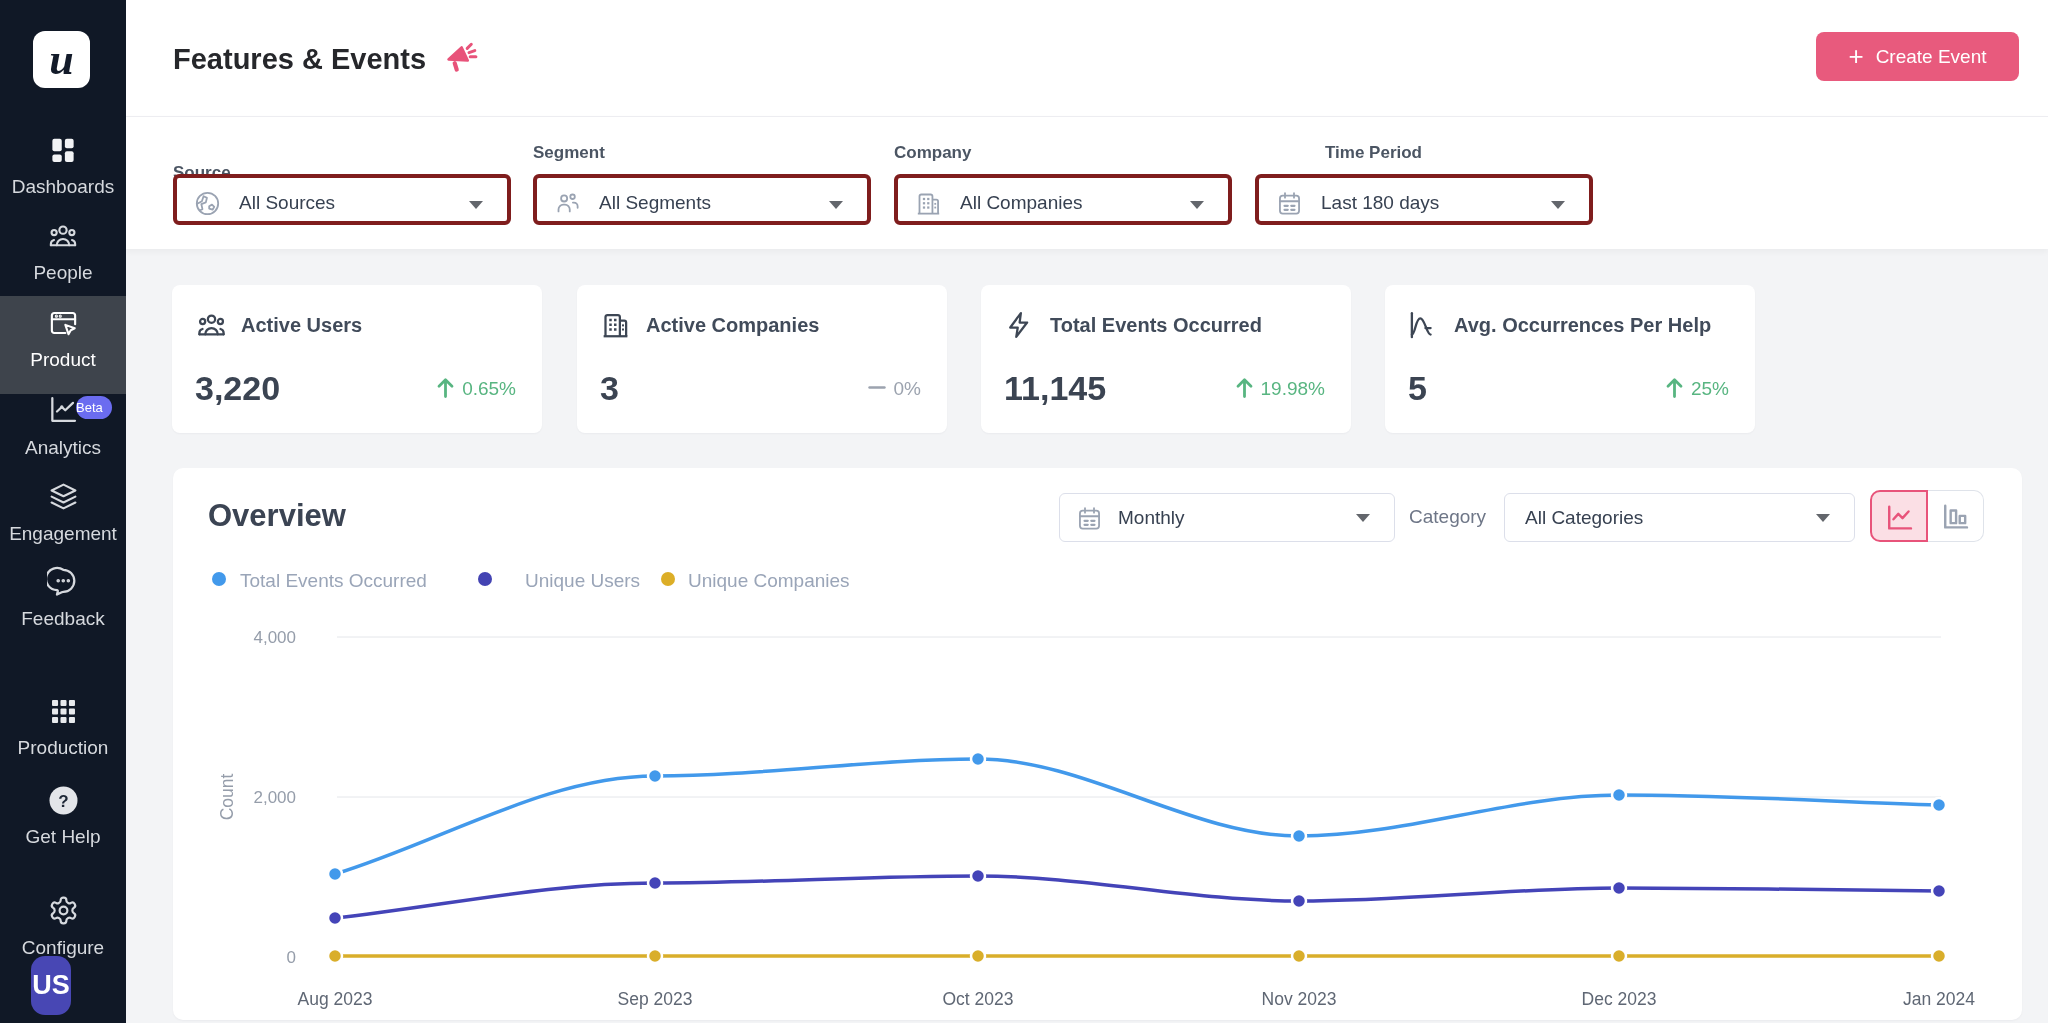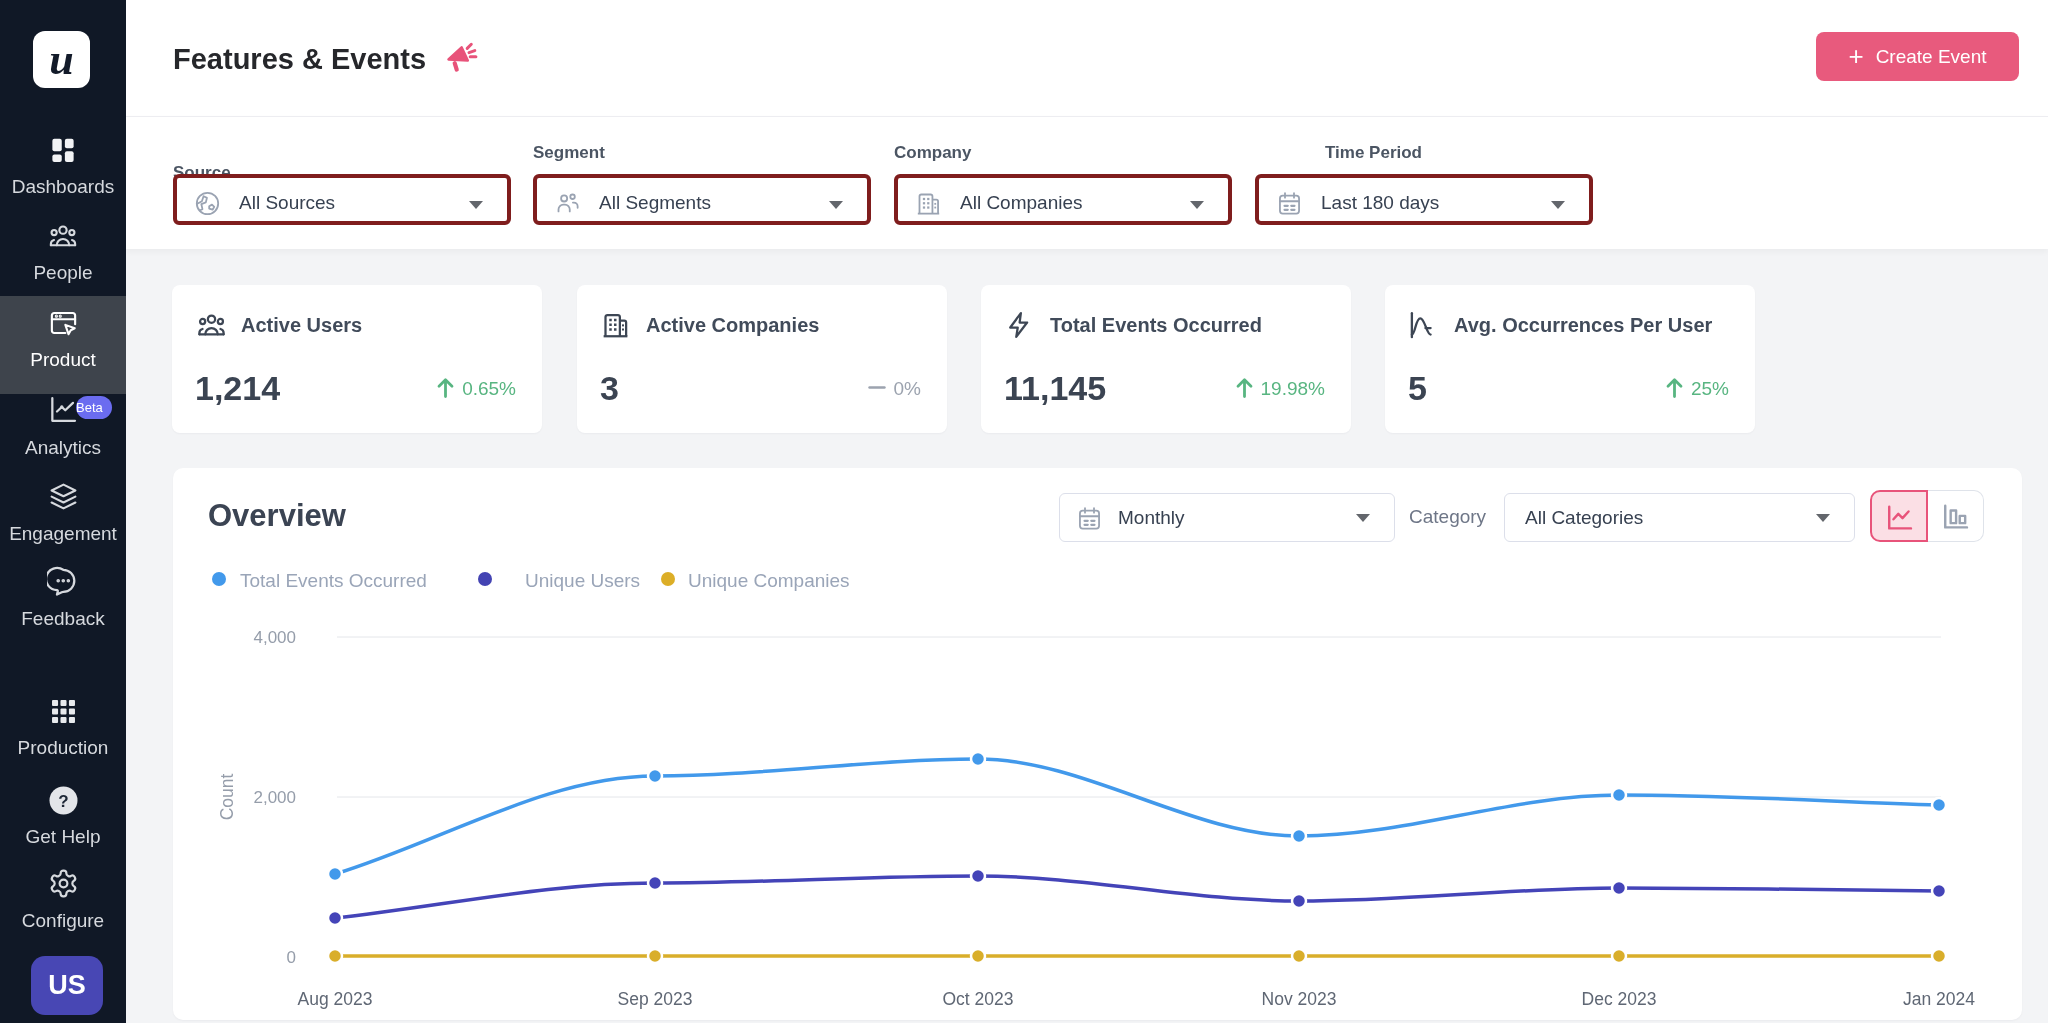--- a/index.html
+++ b/index.html
@@ -8,21 +8,21 @@
 .abs { position:absolute; }
 
 
 #sidebar { position:absolute; left:0; top:0; width:126px; height:1023px; background:#101826; }
 #logo { position:absolute; left:33px; top:31px; width:57px; height:57px; background:#fff; border-radius:12px; }
 #logo span { position:absolute; left:0; right:0; top:3px; text-align:center; font-family:"Liberation Serif", serif; font-style:italic; font-weight:700; font-size:44px; color:#131b2a; }
 .navitem { position:absolute; left:0; width:126px; text-align:center; color:#d6d9de; font-size:19px; }
 .navitem svg { display:block; margin:0 auto 11px auto; }
 .nav-active { background:#3e444c; color:#ffffff; }
 #beta { position:absolute; left:76px; top:396px; width:36px; height:23px; background:#6b6cf0; border-radius:12px; color:#fff; font-size:13px; line-height:23px; text-align:left; }
-#usav { position:absolute; left:31px; top:956px; width:72px; height:59px; background:#4847b4; border-radius:14px; color:#fff; font-weight:700; font-size:27px; text-align:center; line-height:59px; }
+#usav { position:absolute; left:31px; top:956px; width:40px; height:59px; background:#4847b4; border-radius:14px; color:#fff; font-weight:700; font-size:27px; text-align:center; line-height:59px; }
 
 
 #header { position:absolute; left:126px; top:0; width:1922px; height:116px; background:#fff; }
 #title { position:absolute; left:173px; top:43px; font-size:29px; font-weight:700; color:#26272b; letter-spacing:0; }
 #createbtn { position:absolute; left:1816px; top:32px; width:203px; height:49px; background:#e85a7d; border-radius:8px; color:#fff; font-size:19px; text-align:center; line-height:49px; font-weight:400; }
 #createbtn .plus { font-size:26px; font-weight:400; vertical-align:-2px; margin-right:12px; }
 
 
 #filterbar { position:absolute; left:126px; top:116px; width:1922px; height:133px; background:#fff; border-top:1px solid #ededf1; box-shadow:0 3px 6px rgba(0,0,0,0.04); }
 .flabel { position:absolute; top:27px; font-size:17px; font-weight:700; color:#4b5563; }
@@ -134,21 +134,21 @@
   <svg class="cicon" width="33" height="30" viewBox="0 0 24 24" fill="none" stroke="#3d4654" stroke-width="1.8" stroke-linecap="round" stroke-linejoin="round">
     <circle cx="12" cy="7.3" r="2.9"></circle>
     <circle cx="4.9" cy="9.2" r="2.05"></circle>
     <circle cx="19.1" cy="9.2" r="2.05"></circle>
     <path d="M2.3 19.4H21.7"></path>
     <path d="M7 19.4a5 5 0 0 1 10 0"></path>
     <path d="M2.3 19.4v-1a3.3 3.3 0 0 1 2.5-3.2"></path>
     <path d="M21.7 19.4v-1a3.3 3.3 0 0 0-2.5-3.2"></path>
   </svg>
   <div class="clabel">Active Users</div>
-  <div class="cvalue">1,214</div>
+  <div class="cvalue">3,220</div>
   <div class="cpct"><svg width="17" height="21" viewBox="0 0 17 21" fill="none" stroke="#58b581" stroke-width="2.8" stroke-linecap="round" stroke-linejoin="round">
         <path d="M8.5 19.5V2.8M2 9.3 8.5 2.8l6.5 6.5"></path>
       </svg>0.65%</div>
 </div>
 <div class="card" style="left:577px;">
   <svg class="cicon" width="31" height="30" viewBox="0 0 24 24" fill="none" stroke="#3d4654" stroke-width="1.8" stroke-linejoin="round">
     <path d="M4 21V5.5A1.5 1.5 0 0 1 5.5 4H14a1.5 1.5 0 0 1 1.5 1.5V21"></path>
     <path d="M15.5 8.5H19a1.5 1.5 0 0 1 1.5 1.5v11"></path>
     <line x1="2.5" y1="21" x2="21.5" y2="21"></line>
     <rect x="7" y="7" width="2" height="2" fill="#3d4654" stroke="none"></rect>
@@ -175,21 +175,21 @@
   <div class="cpct"><svg width="17" height="21" viewBox="0 0 17 21" fill="none" stroke="#58b581" stroke-width="2.8" stroke-linecap="round" stroke-linejoin="round">
         <path d="M8.5 19.5V2.8M2 9.3 8.5 2.8l6.5 6.5"></path>
       </svg>19.98%</div>
 </div>
 <div class="card" style="left:1385px;">
   <svg class="cicon" width="31" height="31" viewBox="0 0 24 24" fill="none" stroke="#3d4654" stroke-width="1.8" stroke-linecap="round" stroke-linejoin="round">
     <path d="M3 2.5V21"></path>
     <path d="M3 19c2.5 0 3-12.5 6.5-12.5S14.5 19 17.5 19"></path>
     <path d="M13.5 14h4"></path>
   </svg>
-  <div class="clabel">Avg. Occurrences Per User</div>
+  <div class="clabel">Avg. Occurrences Per Help</div>
   <div class="cvalue">5</div>
   <div class="cpct"><svg width="17" height="21" viewBox="0 0 17 21" fill="none" stroke="#58b581" stroke-width="2.8" stroke-linecap="round" stroke-linejoin="round">
         <path d="M8.5 19.5V2.8M2 9.3 8.5 2.8l6.5 6.5"></path>
       </svg>25%</div>
 </div>
 
 <div id="overview">
   <div id="ovtitle">Overview</div>
   <div class="obox" id="monthly">
     <svg class="ficon" width="27" height="27" viewBox="0 0 24 24" fill="none" stroke="#9aa3b2" stroke-width="1.6" stroke-linecap="round" stroke-linejoin="round">
@@ -365,20 +365,20 @@
 </div>
 
 <div class="navitem" style="top:786px;">
   <svg width="29" height="29" viewBox="0 0 29 29">
     <circle cx="14.5" cy="14.5" r="14" fill="#e3e5e9"></circle>
     <text x="14.5" y="21" text-anchor="middle" font-family="Liberation Sans, sans-serif" font-size="17" font-weight="700" fill="#1d2736">?</text>
   </svg>
   Get Help
 </div>
 
-<div class="navitem" style="top:868px;">
+<div class="navitem" style="top:895px;">
   <svg width="31" height="31" viewBox="0 0 24 24" fill="none" stroke="#d6d9de" stroke-width="1.7" stroke-linecap="round" stroke-linejoin="round">
     <path d="M12.22 2h-.44a2 2 0 0 0-2 2v.18a2 2 0 0 1-1 1.73l-.43.25a2 2 0 0 1-2 0l-.15-.08a2 2 0 0 0-2.73.73l-.22.38a2 2 0 0 0 .73 2.73l.15.1a2 2 0 0 1 1 1.72v.51a2 2 0 0 1-1 1.74l-.15.09a2 2 0 0 0-.73 2.73l.22.38a2 2 0 0 0 2.73.73l.15-.08a2 2 0 0 1 2 0l.43.25a2 2 0 0 1 1 1.73V20a2 2 0 0 0 2 2h.44a2 2 0 0 0 2-2v-.18a2 2 0 0 1 1-1.73l.43-.25a2 2 0 0 1 2 0l.15.08a2 2 0 0 0 2.73-.73l.22-.39a2 2 0 0 0-.73-2.73l-.15-.08a2 2 0 0 1-1-1.74v-.5a2 2 0 0 1 1-1.74l.15-.09a2 2 0 0 0 .73-2.73l-.22-.38a2 2 0 0 0-2.73-.73l-.15.08a2 2 0 0 1-2 0l-.43-.25a2 2 0 0 1-1-1.73V4a2 2 0 0 0-2-2z"></path>
     <circle cx="12" cy="12" r="3"></circle>
   </svg>
   Configure
 </div>
 <div id="usav">US</div>
 
 </body></html>

